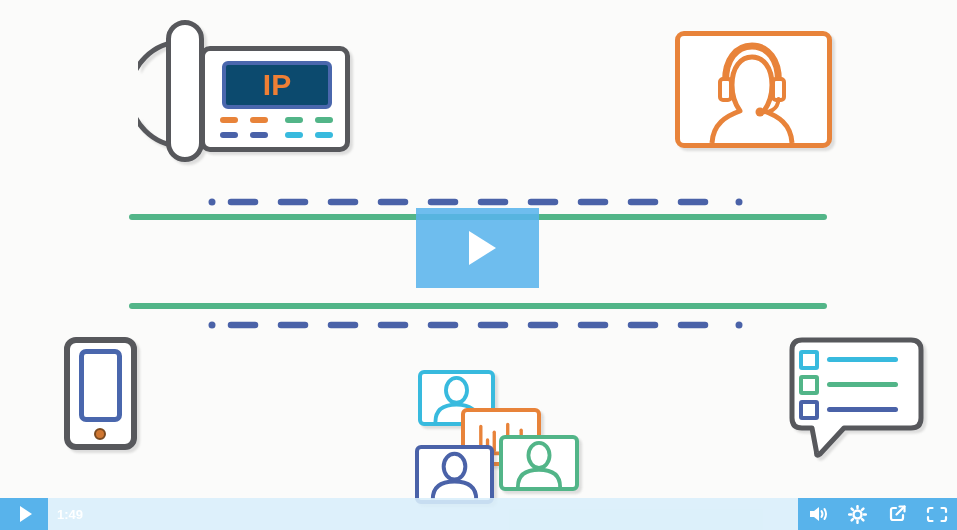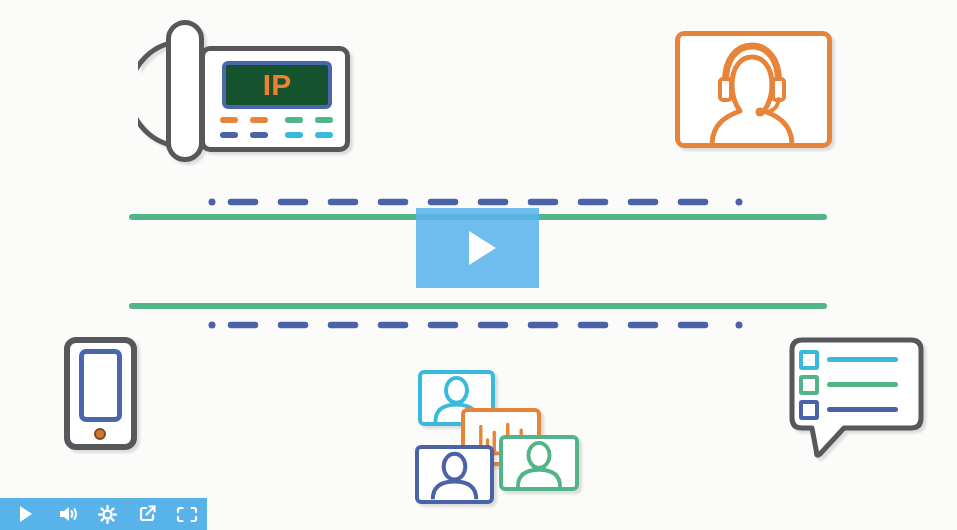--- a/index.html
+++ b/index.html
@@ -7,21 +7,21 @@
          font-family:"Liberation Sans",sans-serif;}
   .abs{position:absolute;}
   .shadowed{filter:drop-shadow(3px 3px 1px rgba(90,90,90,0.18));}
 
   
   .ip-phone{left:138px;top:12px;width:225px;height:155px;}
   .ip-body{left:62px;top:34px;width:140px;height:96px;background:#fff;border:5px solid var(--gray);
            border-radius:10px;z-index:1;}
   .ip-handset{left:28px;top:8px;width:28px;height:132px;background:#fff;border:5px solid var(--gray);
               border-radius:19px;z-index:2;}
-  .ip-screen{left:84px;top:49px;width:102px;height:40px;background:#14532d;border:4px solid var(--screen-blue);
+  .ip-screen{left:84px;top:49px;width:102px;height:40px;background:#0c4a6e;border:4px solid var(--screen-blue);
              border-radius:6px;z-index:2;display:flex;align-items:center;justify-content:center;
              font-weight:700;font-size:30px;color:var(--text-orange);}
   .dash{position:absolute;height:6px;width:18px;border-radius:3px;z-index:2;}
   .c-orange{background:var(--orange);} .c-green{background:var(--green);}
   .c-blue{background:var(--blue);} .c-cyan{background:var(--cyan);}
 
   
   .agent-card{left:675px;top:31px;width:147px;height:107px;background:#fff;border:5px solid var(--orange);
               border-radius:9px;overflow:hidden;}
   .stroke-orange{stroke:var(--orange);} .stroke-cyan{stroke:var(--cyan);}
@@ -170,20 +170,23 @@
   <div class="abs chk-square b-green" style="left:799px;top:375px"></div>
   <div class="abs chk-square b-blue" style="left:799px;top:400px"></div>
   <div class="abs chk-line c-cyan" style="left:827px;top:357px"></div>
   <div class="abs chk-line c-green" style="left:827px;top:382px"></div>
   <div class="abs chk-line c-blue" style="left:827px;top:407px"></div>
 
   <div class="abs player-bar">
     <div class="pc-play">
       <div class="tri"></div>
     </div>
+    <div class="pc-timeline">
+      <span class="pc-time">1:49</span>
+    </div>
     <div class="pc-controls">
       <div class="pc-btn">
         <svg width="20" height="18" viewBox="0 0 20 18">
           <path d="M2 6 H6 L11 2 V16 L6 12 H2 Z" fill="#fff"></path>
           <path d="M13.5 6 Q15.5 9 13.5 12" stroke="#fff" stroke-width="2" fill="none" stroke-linecap="round"></path>
           <path d="M16.5 4 Q19.5 9 16.5 14" stroke="#fff" stroke-width="2" fill="none" stroke-linecap="round"></path>
         </svg>
       </div>
       <div class="pc-btn">
         <svg width="19" height="19" viewBox="0 0 20 20">

